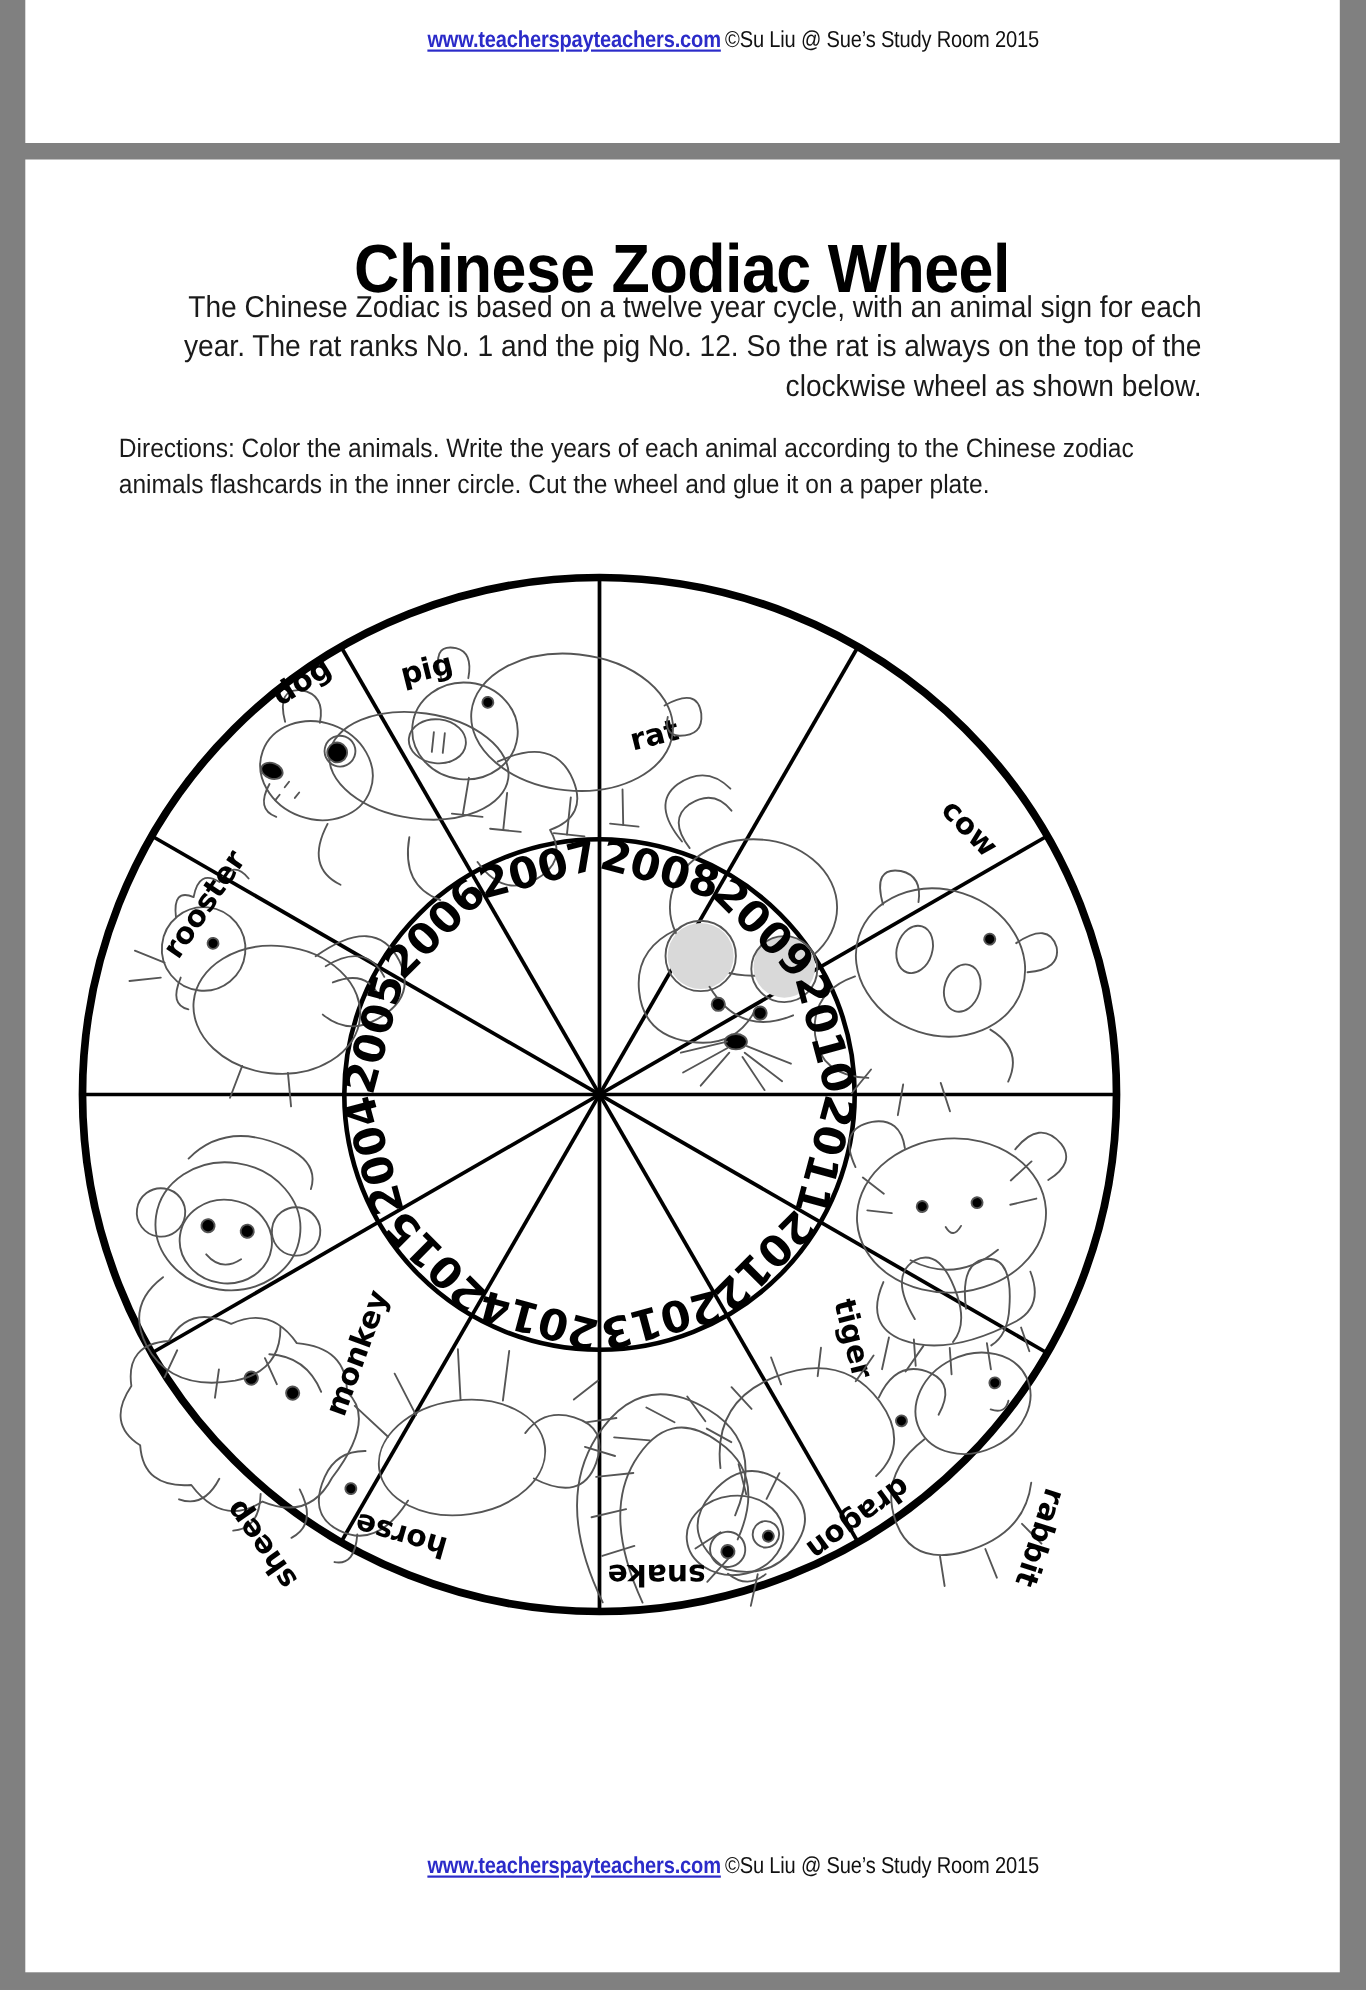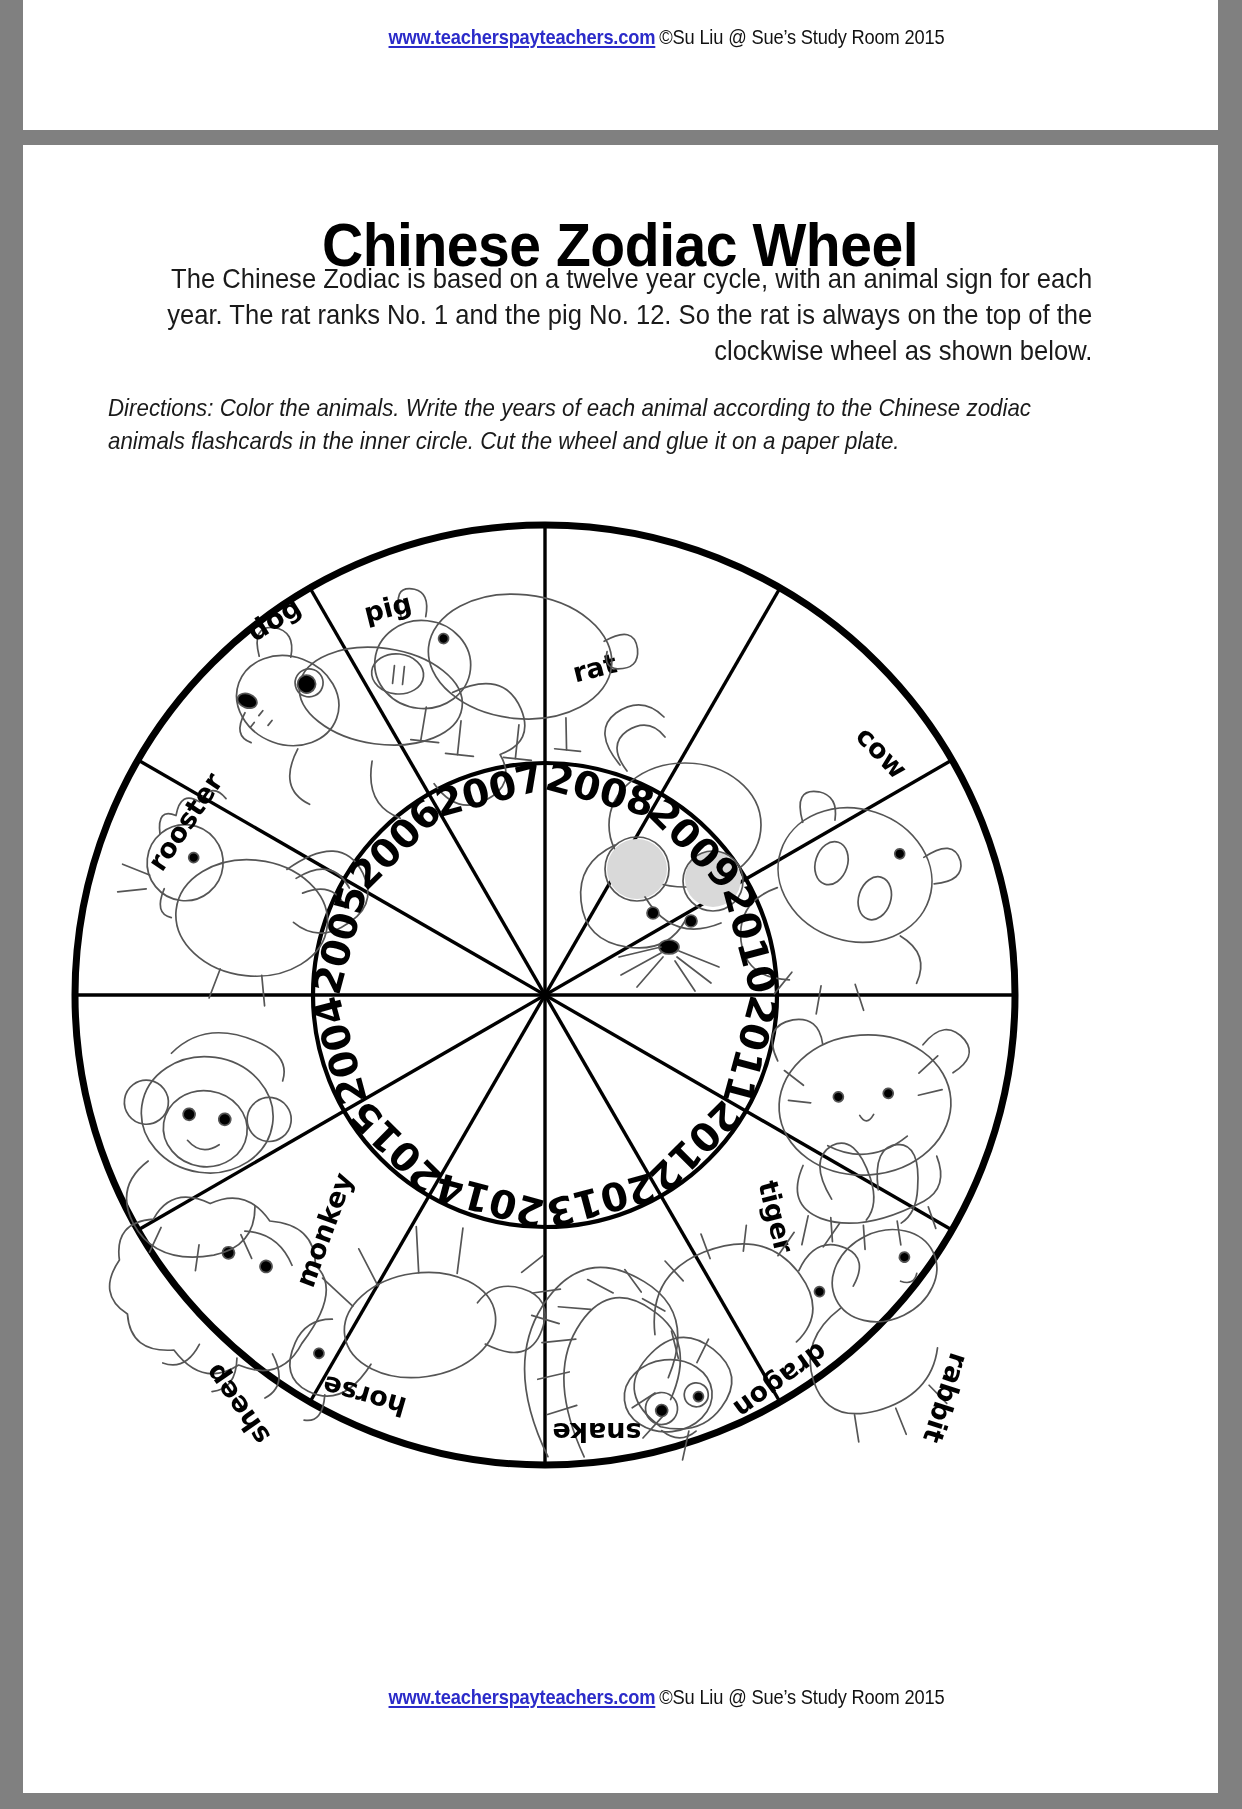--- a/index.html
+++ b/index.html
@@ -22,21 +22,21 @@
   
   .title{position:absolute;left:0;width:100%;text-align:center;
          font-weight:bold;font-size:62px;letter-spacing:-.5px;color:#000;}
   .title span{display:inline-block;transform:scaleX(.92);}
 
   .intro{position:absolute;left:85px;width:1020px;text-align:right;
          font-size:27.5px;line-height:36px;color:#1a1a1a;margin-top:11px;}
   .intro span{display:inline-block;transform:scaleX(.93);transform-origin:center;}
 
   .dirs{position:absolute;left:85px;width:1000px;text-align:left;
-        font-size:24px;line-height:33px;color:#1a1a1a;font-style:italic;}
+        font-size:24px;line-height:33px;color:#1a1a1a;}
   .dirs span{display:inline-block;transform:scaleX(.93);transform-origin:left;}
 
   
   .wheel-wrap{position:absolute;}
   .wheel-wrap svg{display:block;}
   .lbl{font-family:"DejaVu Sans", sans-serif;font-weight:bold;fill:#000;}
   .animal-lbl{font-size:27px;}
   .year-lbl{font-size:39px;letter-spacing:.5px;}
   .ink{fill:none;stroke:#555;stroke-width:1.7;stroke-linecap:round;stroke-linejoin:round;}
   .dot{fill:#000;}

